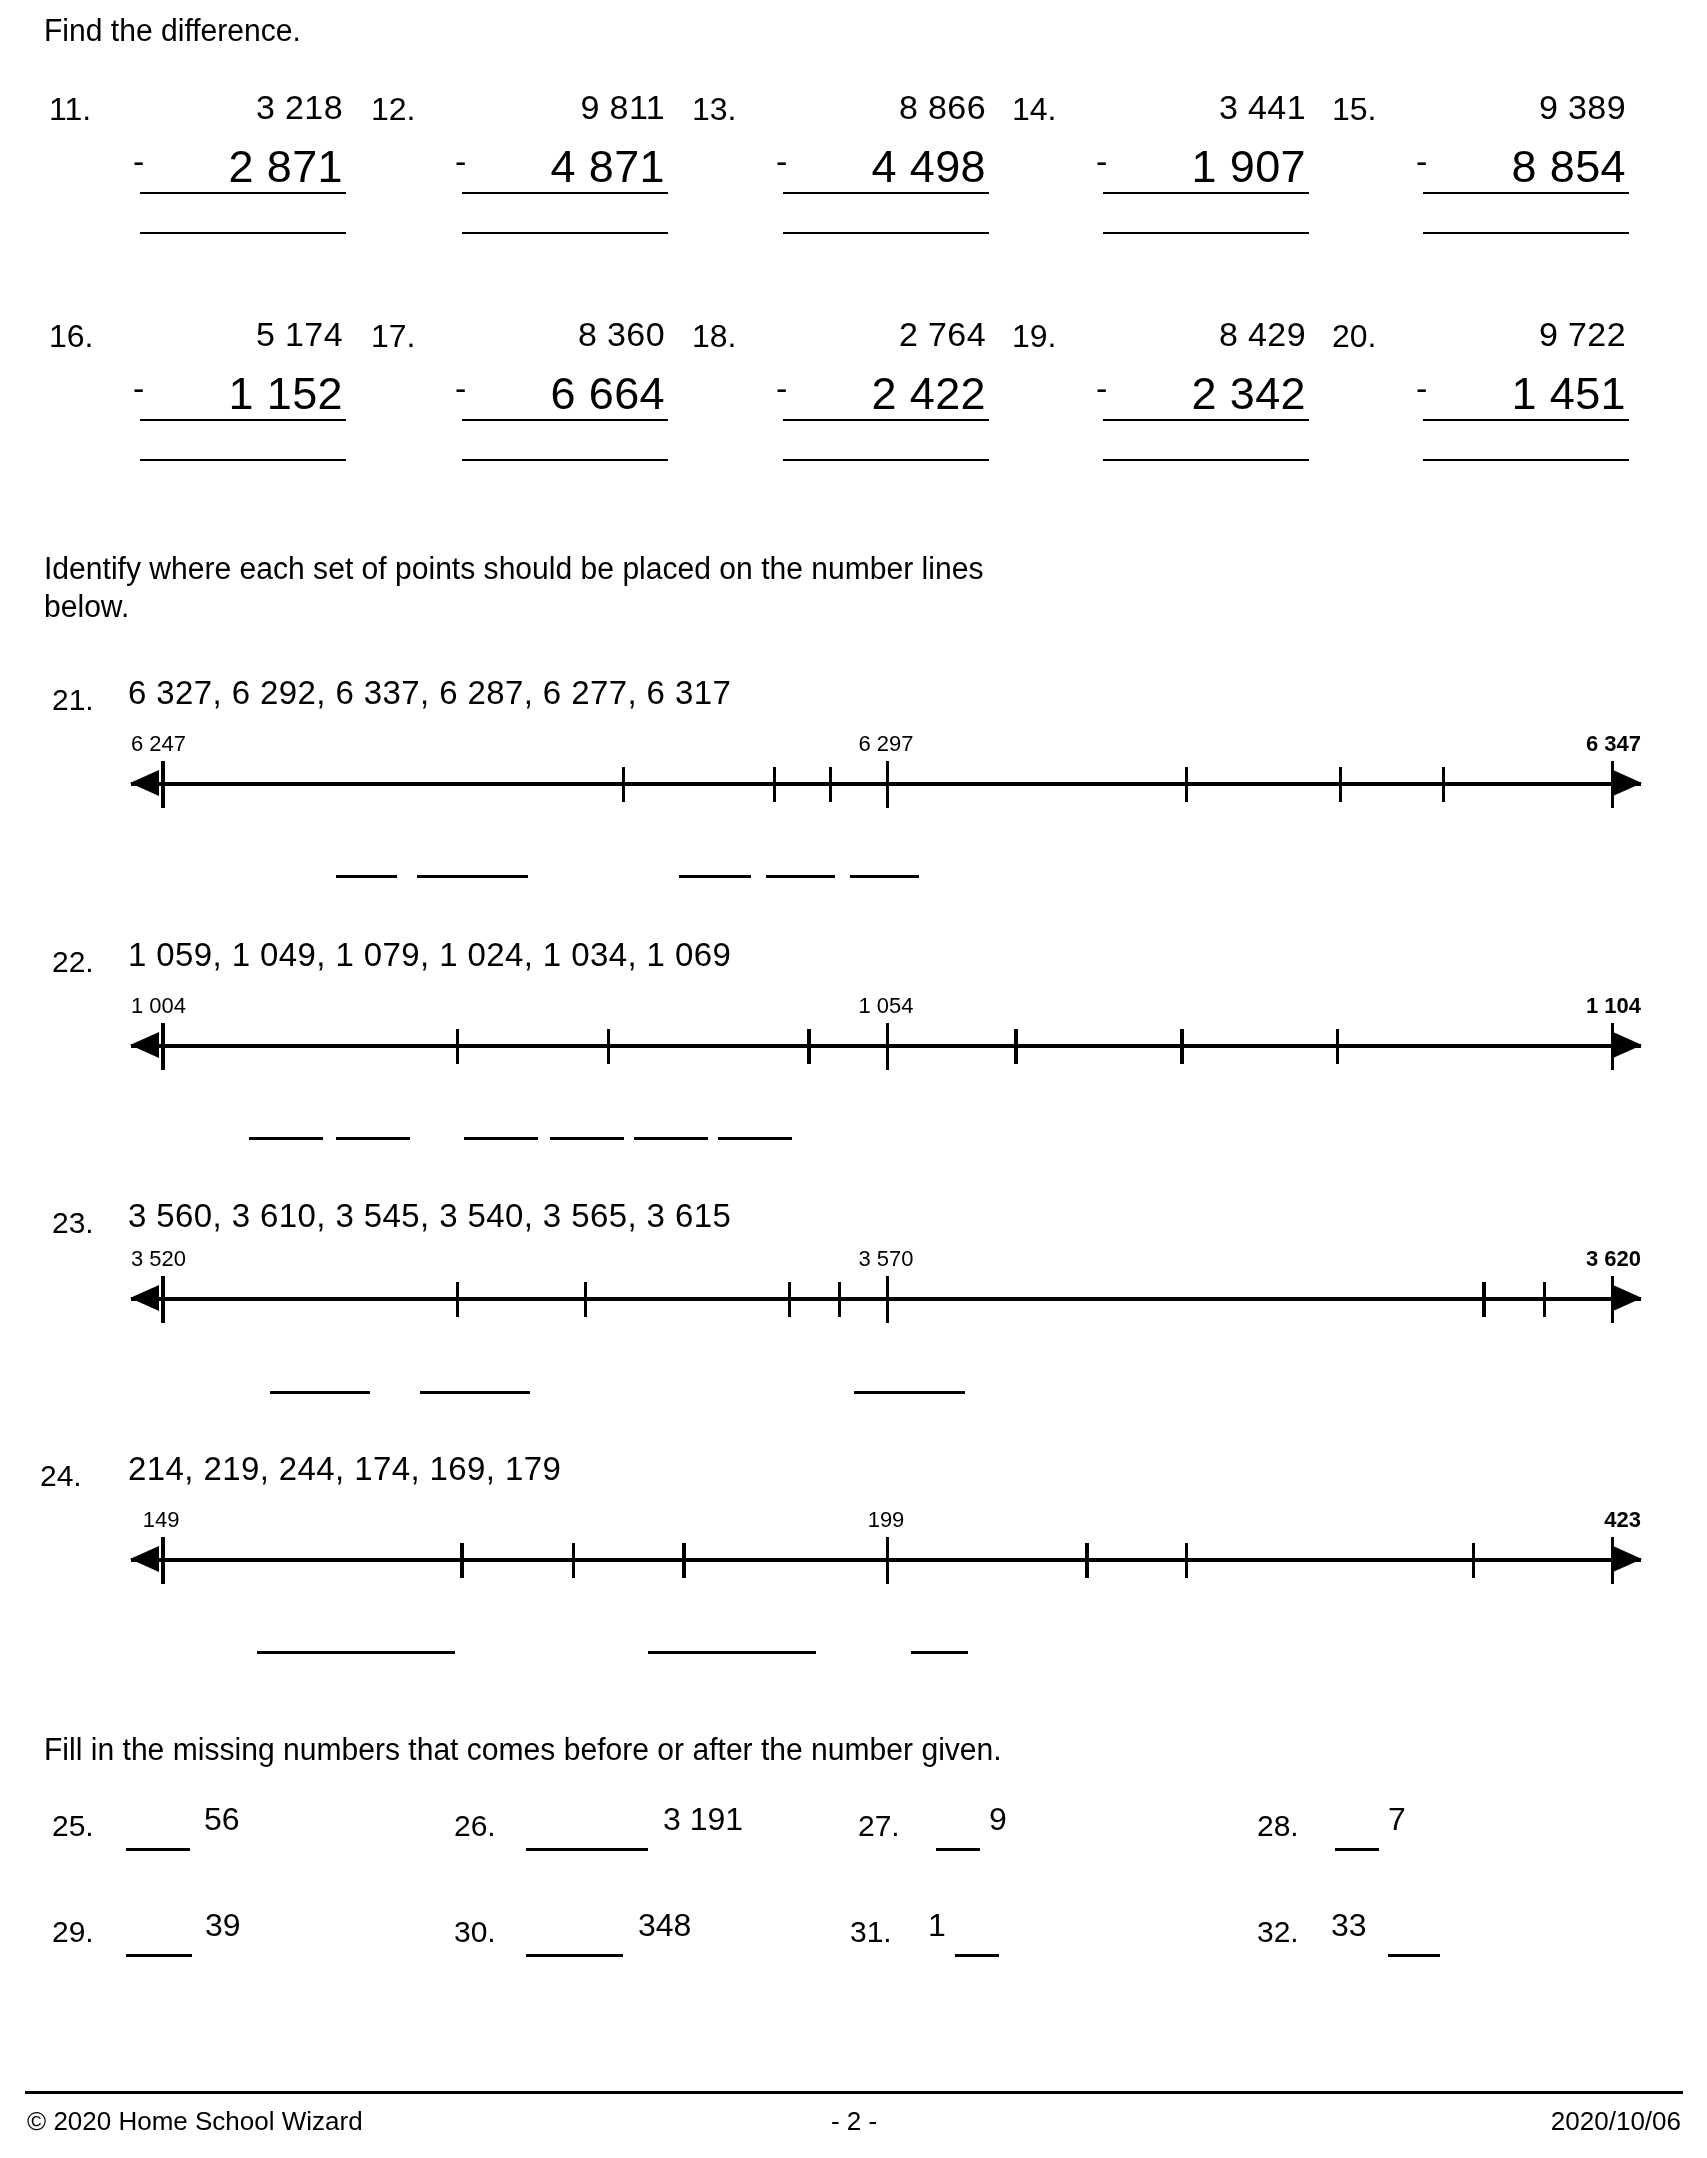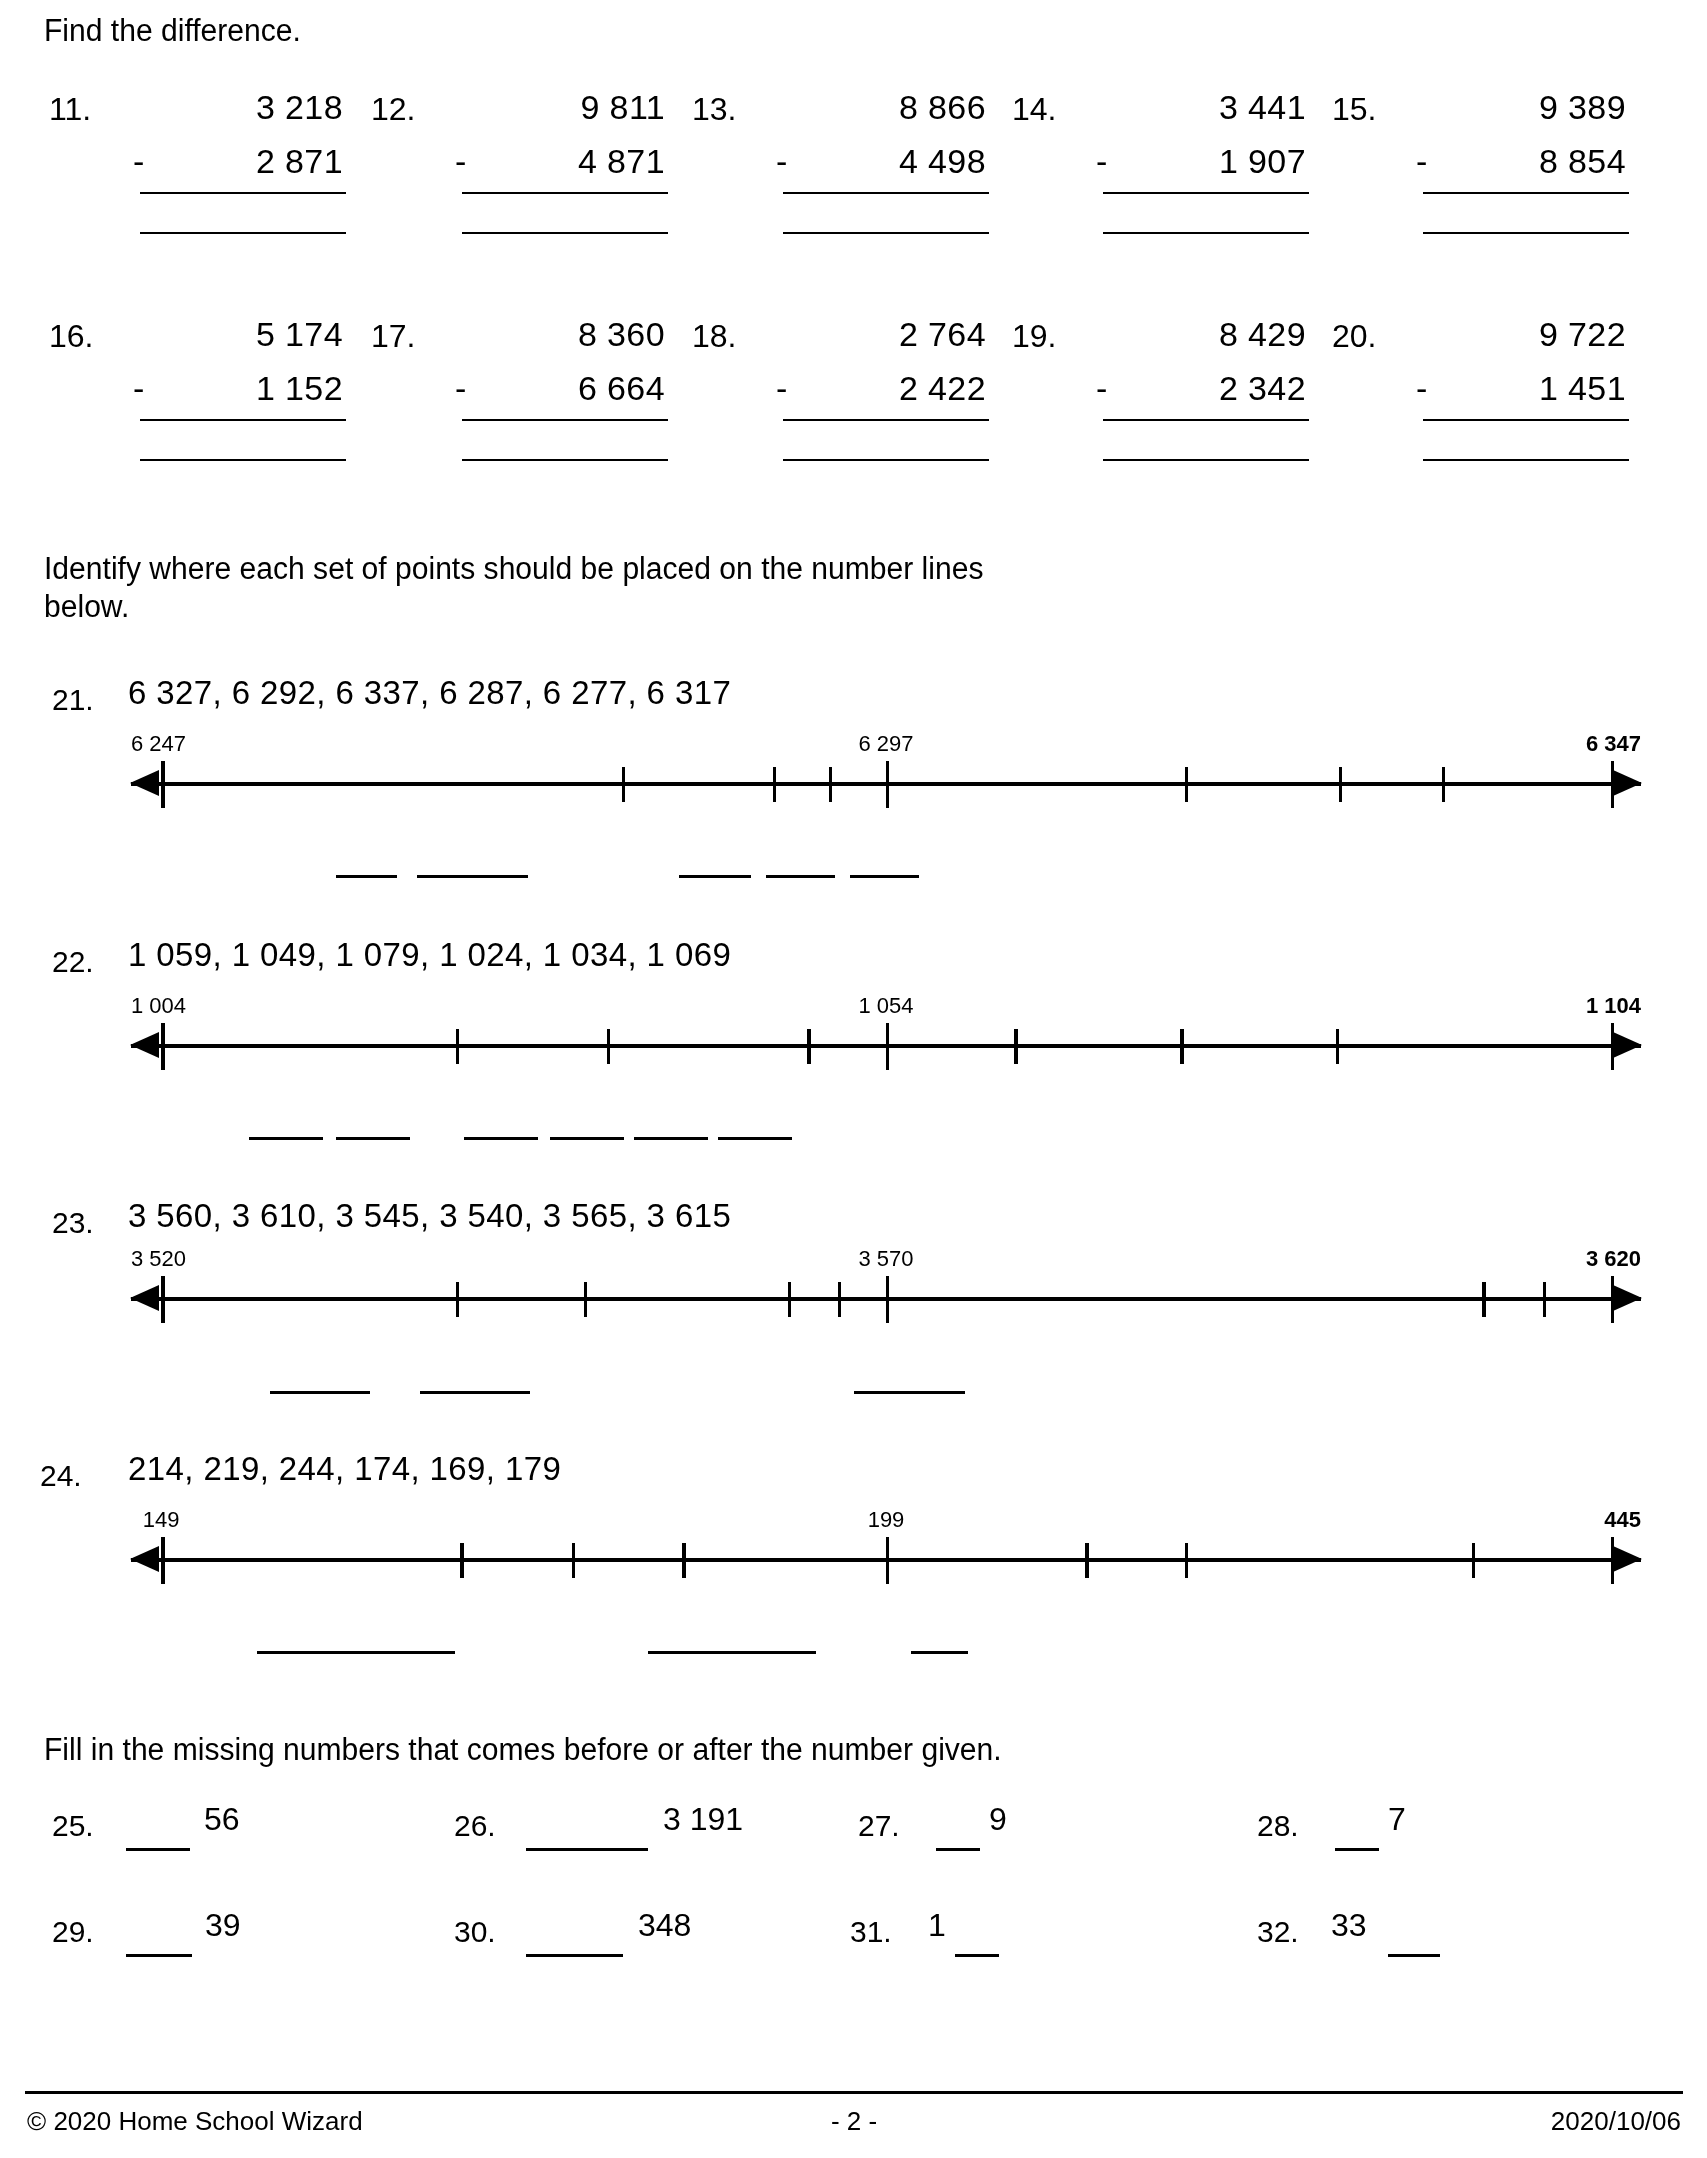--- a/index.html
+++ b/index.html
@@ -62,21 +62,21 @@
   }
   .sub-minus {
     position: absolute;
     left: 84px; top: 78px;
     font-size: 34px;
     line-height: 1;
   }
   .sub-bot {
     position: absolute;
     right: 10px; top: 78px;
-    font-size: 34px;
+    font-size: 45px;
     line-height: 1;
     text-align: right;
     letter-spacing: 0.4px;
   }
   .sub-rule1 {
     position: absolute;
     left: 91px; right: 6.7px; top: 126px;
     border-top: 2.5px solid #000;
   }
   .sub-rule2 {
@@ -372,21 +372,21 @@
     <div class="blank" style="left:854px; width:111px; top:202px;"></div>
   </div>
 
   <div class="nl-block" style="top:1442px;">
     <span class="nl-qnum" style="left:40px; top:18.6px;">24.</span>
     <span class="nl-values" style="left:128px; top:10px;">214,  219,  244,  174,  169,  179</span>
 
     <div class="nl-axis-wrap" style="left:131px; right:67px; top:67px;">
       <span class="nl-label start" style="left:11.8px;">149</span>
       <span class="nl-label mid" style="left:50%;">199</span>
-      <span class="nl-label end" style="left:100%;">445</span>
+      <span class="nl-label end" style="left:100%;">423</span>
       <div class="nl-line"></div>
       <div class="nl-arrow-l"></div>
       <div class="nl-arrow-r"></div>
       <div class="tick major" style="left:2.0%;"></div>
       <div class="tick minor" style="left:21.8%;"></div>
       <div class="tick minor" style="left:29.2%;"></div>
       <div class="tick minor" style="left:36.5%;"></div>
       <div class="tick major" style="left:50%;"></div>
       <div class="tick minor" style="left:63.2%;"></div>
       <div class="tick minor" style="left:69.8%;"></div>

